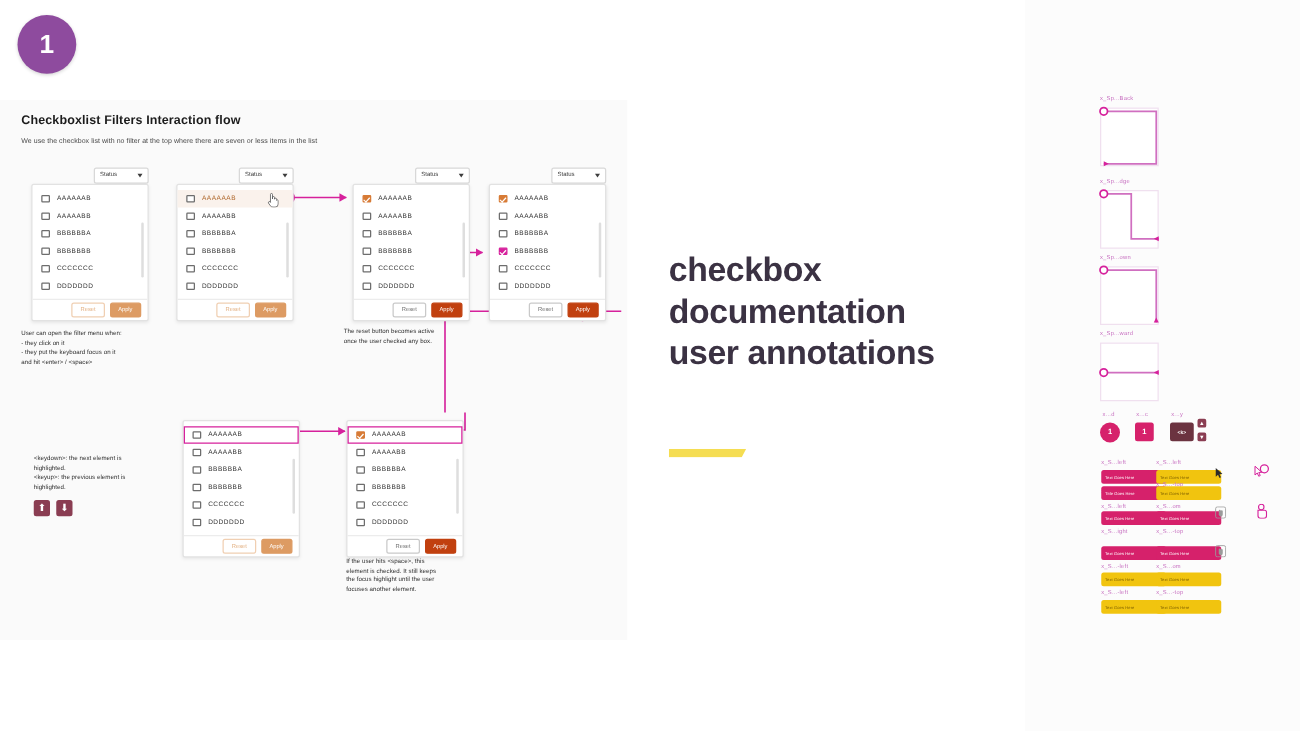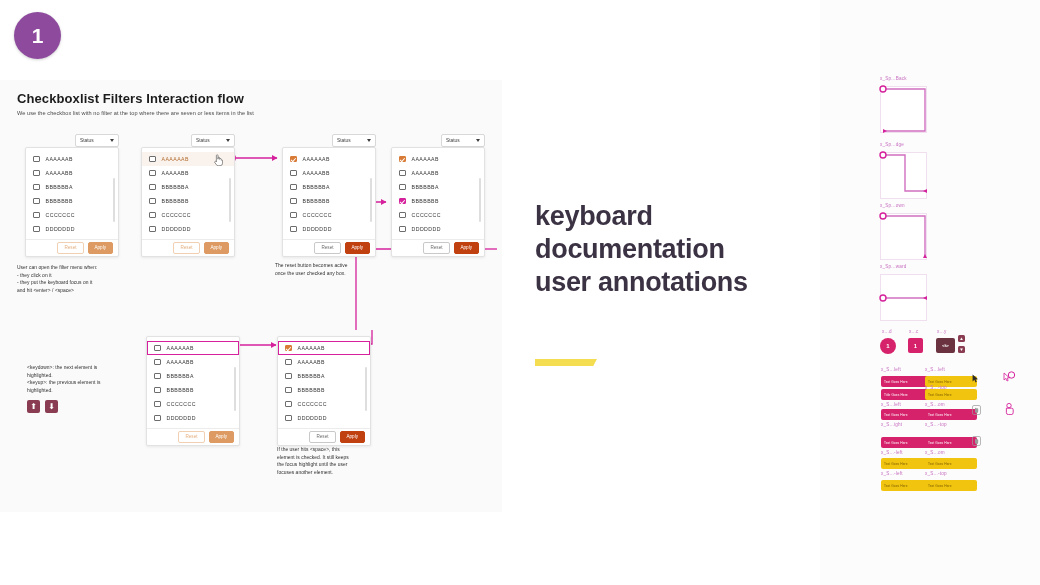--- a/index.html
+++ b/index.html
@@ -25,21 +25,21 @@
     position:absolute;left:14px;top:12px;width:47px;height:47px;
     border-radius:50%;
     background:#8e4b9e;
     color:#ffffff;
     display:flex;align-items:center;justify-content:center;
     font-size:21px;font-weight:bold;
     box-shadow:0 1px 3px rgba(0,0,0,0.18);
   }
   .doc-title{
     position:absolute;left:17px;top:91px;
-    font-size:13px;font-weight:bold;color:#1c1c1c;letter-spacing:.1px;
+    font-size:10px;font-weight:bold;color:#1c1c1c;letter-spacing:.1px;
   }
   .doc-sub{
     position:absolute;left:17px;top:110px;
     font-size:5.6px;color:#4a4a4a;letter-spacing:.05px;
   }
 
   
   .cardwrap{position:absolute;}
   .status-chip{
     position:absolute;right:0;top:0;
@@ -461,21 +461,21 @@
           <span>⬆</span>
         </div>
       <div class="keyicon">
           <span>⬇</span>
         </div>
     </div>
   </div>
 
   <div class="center-panel">
     <div class="big-title">
-      <div>keyboard</div>
+      <div>checkbox</div>
       <div>documentation</div>
       <div>user annotations</div>
     </div>
     <div class="yellow-underline"></div>
   </div>
 
   <div class="right-panel">
 
     <div class="asset-label" style="left:60px;top:76px;">x_Sp...Back</div>
     <div class="asset-frame" style="left:60px;top:86px;width:45px;height:45px;"></div>

